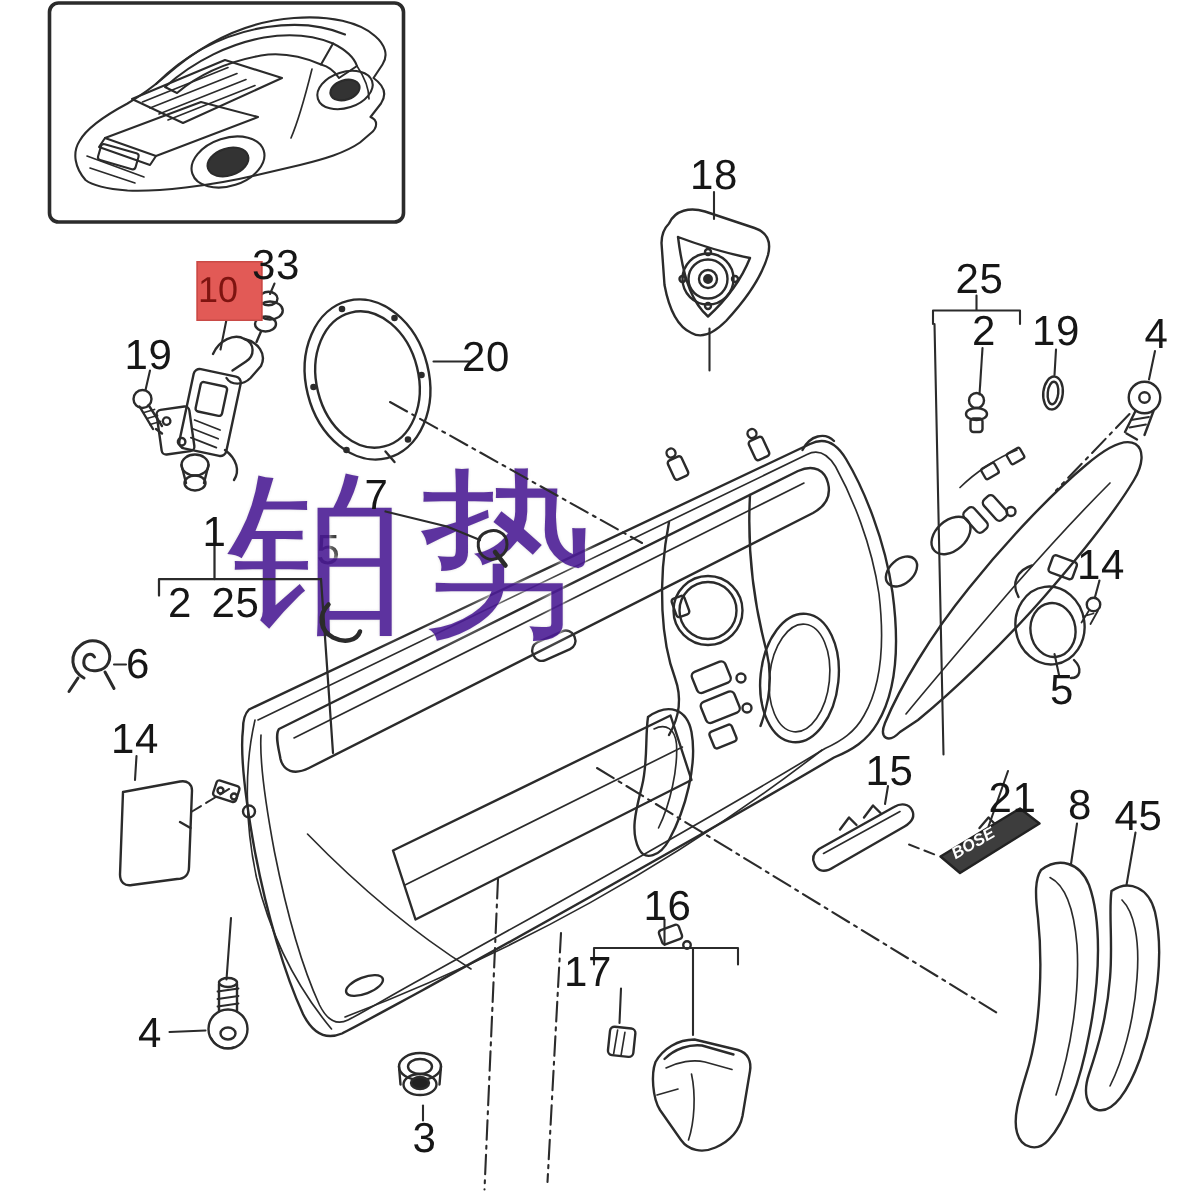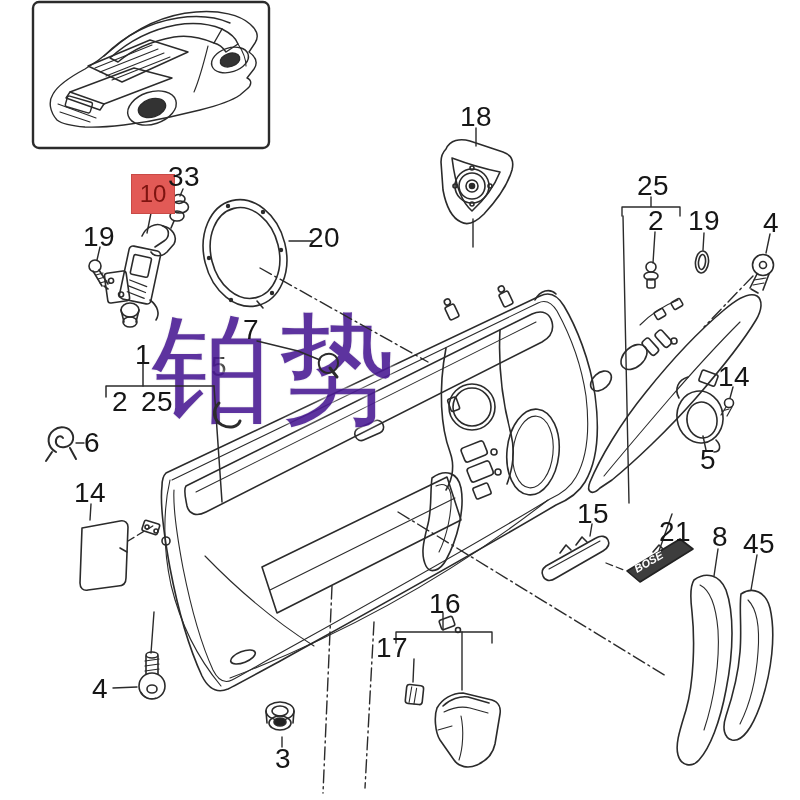--- a/index.html
+++ b/index.html
@@ -5,21 +5,21 @@
   html,body{margin:0;padding:0;background:#fff;}
   .stage{position:relative;width:800px;height:800px;background:#ffffff;
          font-family:"Liberation Sans",sans-serif;overflow:hidden;}
   .stage svg{position:absolute;left:0;top:0;}
   #svg-main{z-index:10;}
   #svg-over{z-index:20;}
   .co{position:absolute;transform:translate(-50%,-50%);font-size:28px;color:#161616;
       white-space:nowrap;z-index:30;line-height:1;letter-spacing:0.5px;}
   .co.under{z-index:12;}
   .hl{position:absolute;left:131px;top:174px;width:42px;height:38px;
-      display:flex;align-items:center;justify-content:center;
+      display:flex;align-items:center;justify-content:flex-start;
       background:#e25a56;border:1px solid:#c94a46;border:1px solid #c94a46;
       color:#7e1410;font-size:24px;z-index:30;line-height:1;}
   .wm{position:absolute;left:152px;top:300px;z-index:15;font-size:118px;line-height:1.18;
       letter-spacing:8px;color:#c6c6c6;opacity:.9;white-space:nowrap;
       font-family:"DejaVu Sans",sans-serif;
       text-shadow:0 0 2px #d8d8d8,0 0 10px rgba(255,255,255,.85);}
 </style>
 </head>
 <body>
 

